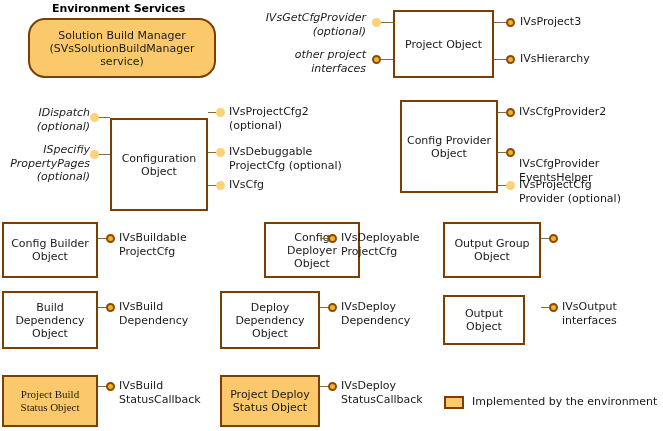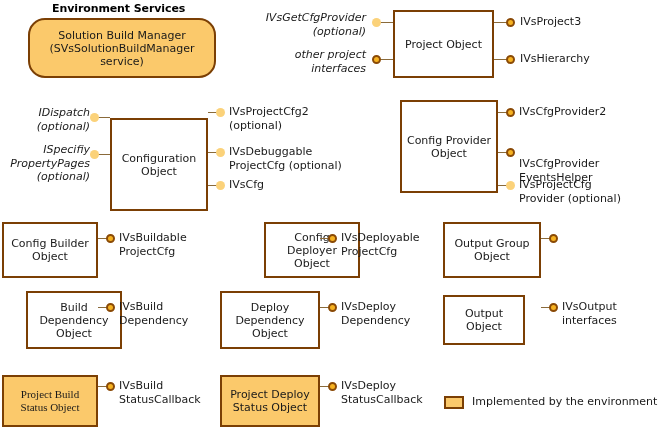--- a/index.html
+++ b/index.html
@@ -206,21 +206,21 @@
   <div class="abs iface-label right" style="left:341px; top:231px; width:115px;">IVsDeployable
 ProjectCfg</div>
 
   <div class="abs obj-box" style="left:443px; top:222px; width:98px; height:56px;">
     <span>Output Group
 Object</span>
   </div>
   <div class="abs stub" style="left:541px; top:238px; width:10px;"></div>
   <div class="abs dot required" style="left:549px; top:234px;"></div>
 
-  <div class="abs obj-box" style="left:2px; top:291px; width:96px; height:58px;margin-left:24px;">
+  <div class="abs obj-box" style="left:2px; top:291px; width:96px; height:58px;">
     <span>Build
 Dependency
 Object</span>
   </div>
   <div class="abs stub" style="left:98px; top:307px; width:10px;"></div>
   <div class="abs dot required" style="left:106px; top:303px;"></div>
   <div class="abs iface-label right" style="left:119px; top:300px; width:110px;">IVsBuild
 Dependency</div>
 
   <div class="abs obj-box" style="left:220px; top:291px; width:100px; height:58px;">

